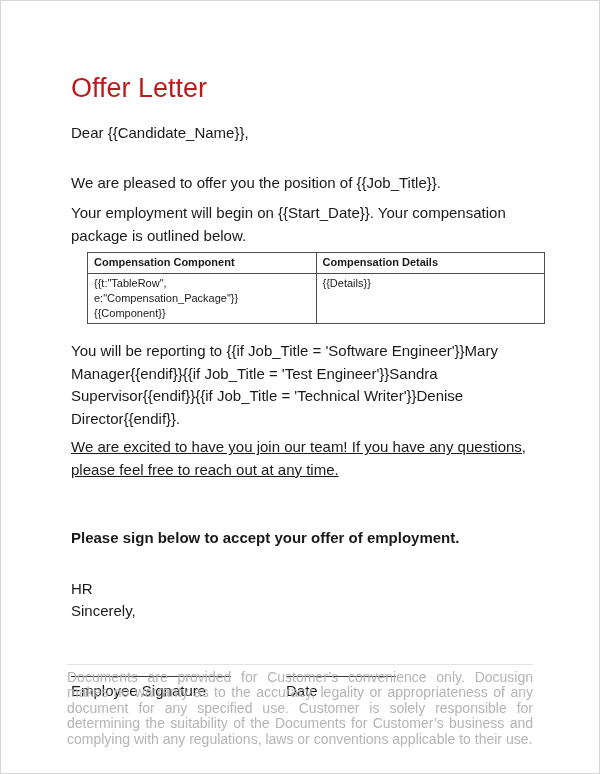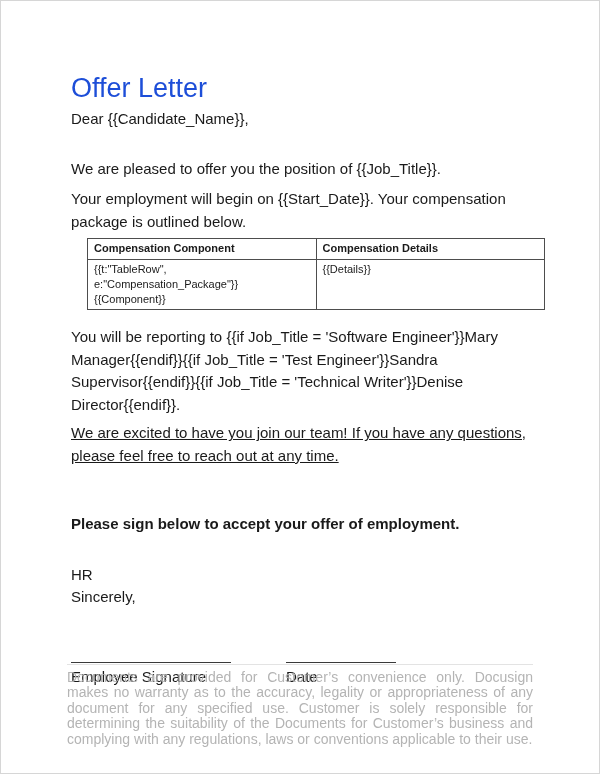--- a/index.html
+++ b/index.html
@@ -14,22 +14,22 @@
     background: #ffffff;
     border: 1px solid #d6d6d6;
     color: #1a1a1a;
     overflow: hidden;
   }
   .content { padding: 72px 70px 0 70px; }
 
   h1.doc-title {
     font-size: 27px;
     font-weight: 400;
-    color: #1d4ed8;
-    margin-bottom: 4px;
+    color: #b91c1c;
+    margin-bottom: 18px;
   }
   p, .closing div, .sig-label {
     font-size: 15px;
     line-height: 1.5;
     color: #1a1a1a;
   }
   .salutation { margin-bottom: 27px; }
   .p-offer   { margin-bottom: 8px; }
   .p-start   { margin-bottom: 0; }
 

